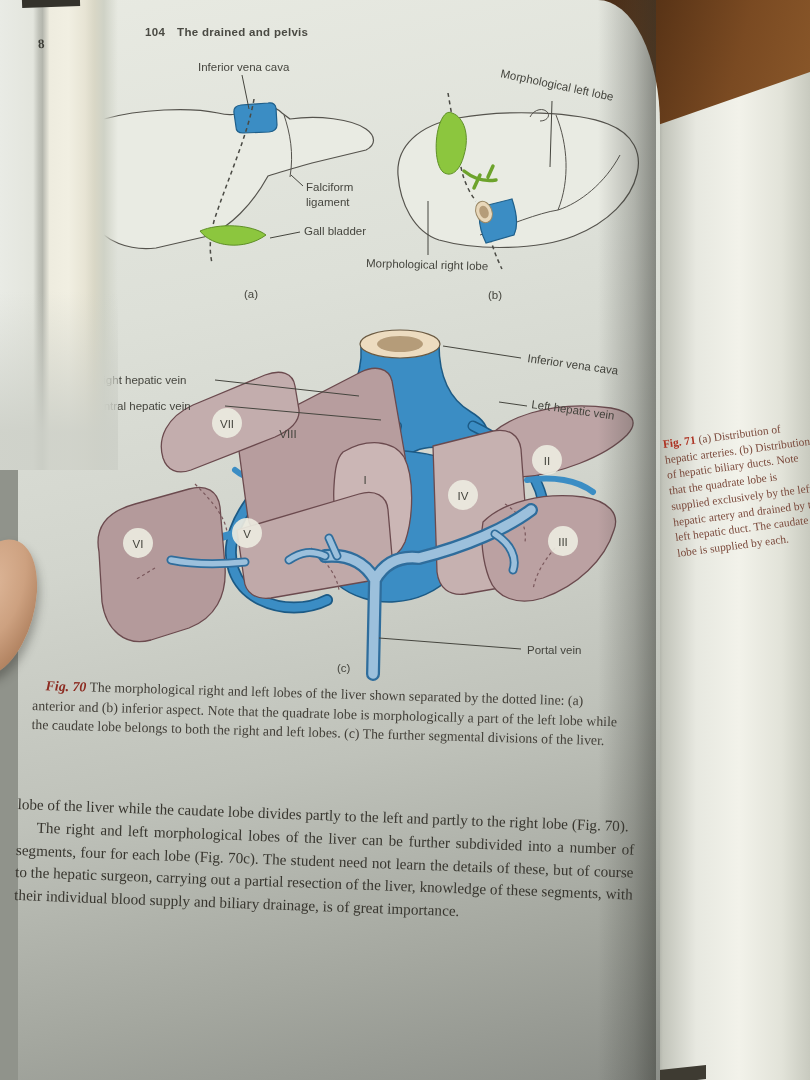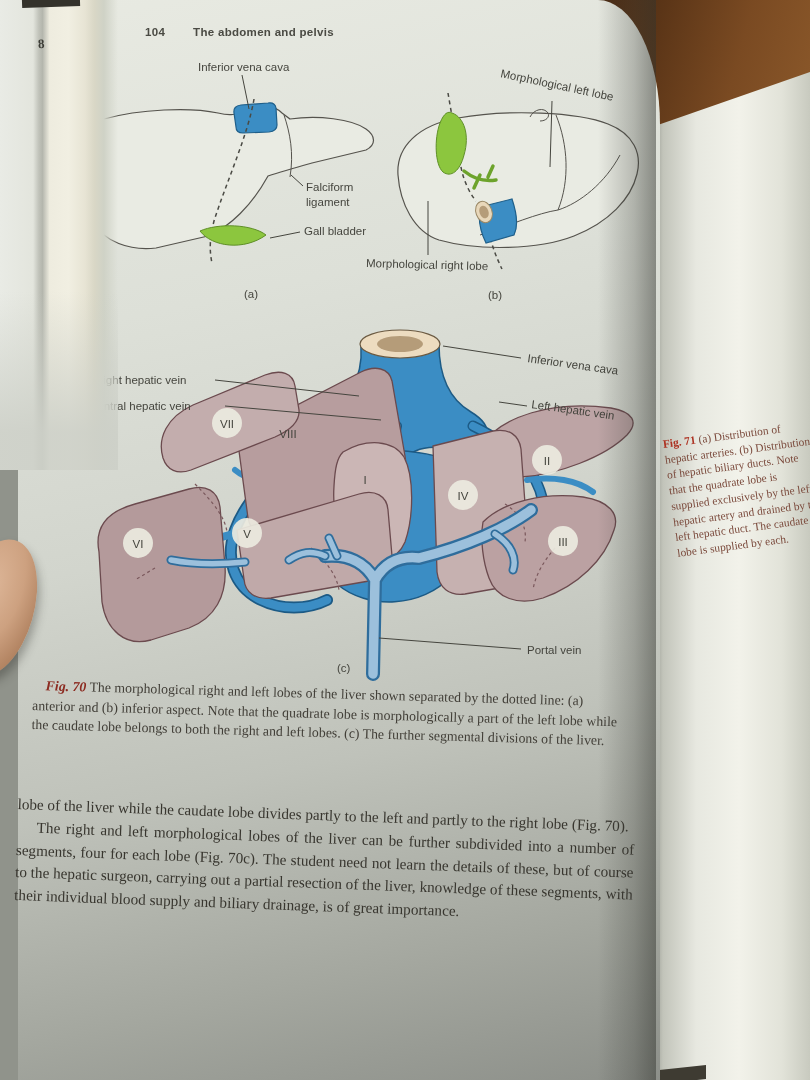--- a/index.html
+++ b/index.html
@@ -27,21 +27,21 @@
     background:linear-gradient(90deg,rgba(58,60,54,0) 0%,rgba(58,60,54,.28) 62%,rgba(50,52,46,.5) 100%);}
   .finger{position:absolute;left:-40px;top:538px;width:74px;height:140px;z-index:7;
     border-radius:48% 52% 50% 50%;transform:rotate(16deg);
     background:radial-gradient(ellipse at 35% 35%,#ddb698 0%,#cda180 45%,#ab7c5a 85%);
     box-shadow:4px 6px 10px rgba(40,40,35,.35);}
   .dark-br{position:absolute;left:650px;top:1068px;width:56px;height:14px;background:#3e3b32;
     transform:skewY(-6deg);z-index:2;}
   
   .hdr{position:absolute;left:127px;top:26px;font-size:11.5px;font-weight:bold;color:#4a4a43;
     letter-spacing:.3px;}
-  .hdr .num{margin-right:28px;}
+  .hdr .num{margin-right:12px;}
   .caption{position:absolute;left:15px;top:676px;width:594px;margin:0;text-indent:13px;
     font-family:"Liberation Serif",serif;font-size:13.8px;line-height:1.42;color:#423f38;
     transform:rotate(1.6deg);transform-origin:0 0;text-align:left;}
   .figlbl{color:#8c2b21;font-weight:bold;font-style:italic;}
   .bodytxt{position:absolute;left:0;top:793px;width:618px;z-index:3;
     font-family:"Liberation Serif",serif;font-size:15.2px;line-height:1.5;color:#38362f;
     transform:rotate(2.1deg);transform-origin:0 0;}
   .bodytxt p{margin:0;text-align:justify;}
   .bodytxt p.ind{text-indent:20px;}
   .note71{position:absolute;left:10px;top:437px;width:150px;margin:0;
@@ -61,21 +61,21 @@
   <div class="right-page">
     <p class="note71"><span class="figlbl">Fig. 71</span>
        <span>(a) Distribution of hepatic arteries. (b) Distribution of hepatic biliary ducts. Note that the quadrate lobe is supplied exclusively by the left hepatic artery and drained by the left hepatic duct. The caudate lobe is supplied by each.</span></p>
   </div>
 
   <div class="table-tr"></div>
 
   <div class="left-page">
 
     <div class="hdr">
-      <span class="num">104</span><span>The abdomen and pelvis</span>
+      <span class="num">104</span><span>The drained and pelvis</span>
     </div>
 
     <svg class="ab" width="600" height="260" viewBox="0 0 600 260">
 
       <g>
         <path d="M18,110 C14,86 20,70 44,64 C80,54 130,52 158,58 C170,61 176,60 186,55
                  C200,48 214,50 222,58 L230,64 C258,60 292,64 306,74 C316,81 316,90 306,95
                  L252,108 C234,113 220,117 208,121 C192,150 170,172 148,181 L96,193
                  C70,196 44,187 32,166 C23,150 20,128 18,110 Z" fill="#e9ebe3" stroke="#55534d" stroke-width="1.2"></path>
         <path d="M224,60 C230,78 234,98 230,122" fill="none" stroke="#55534d" stroke-width="1"></path>

